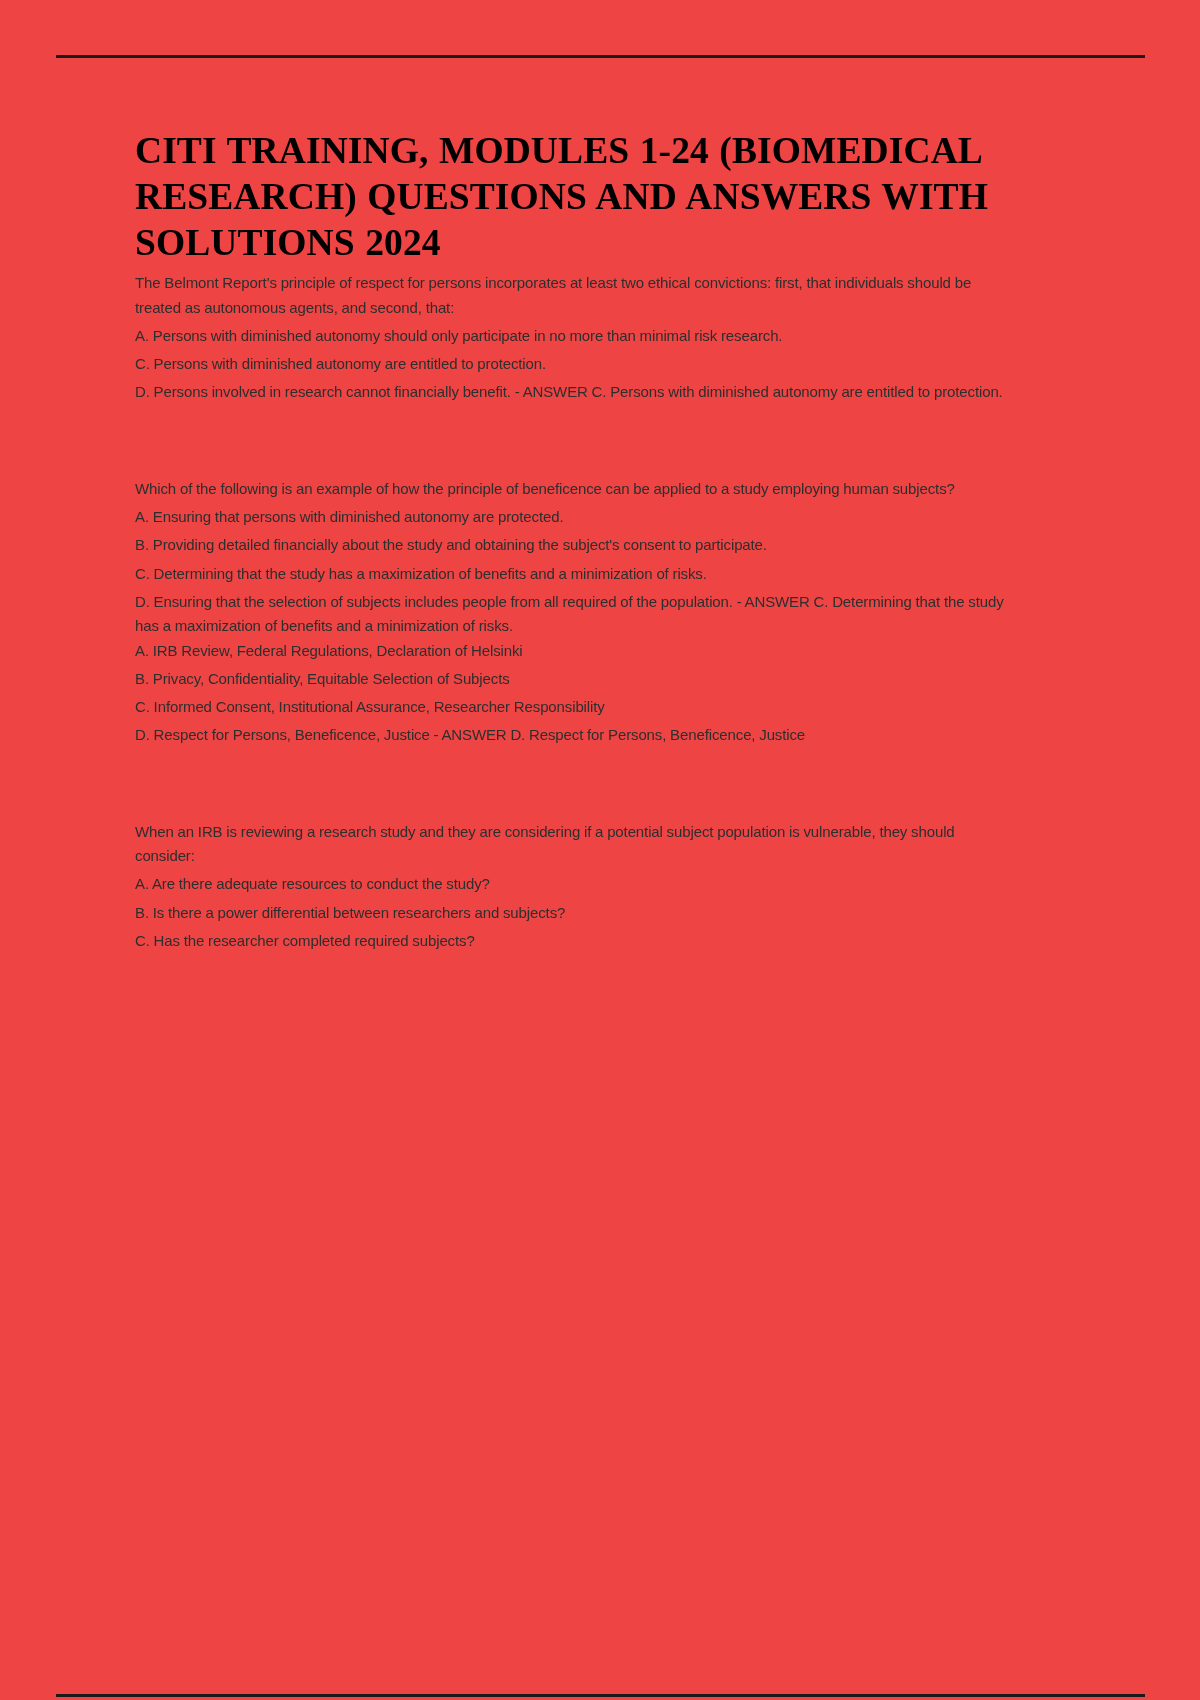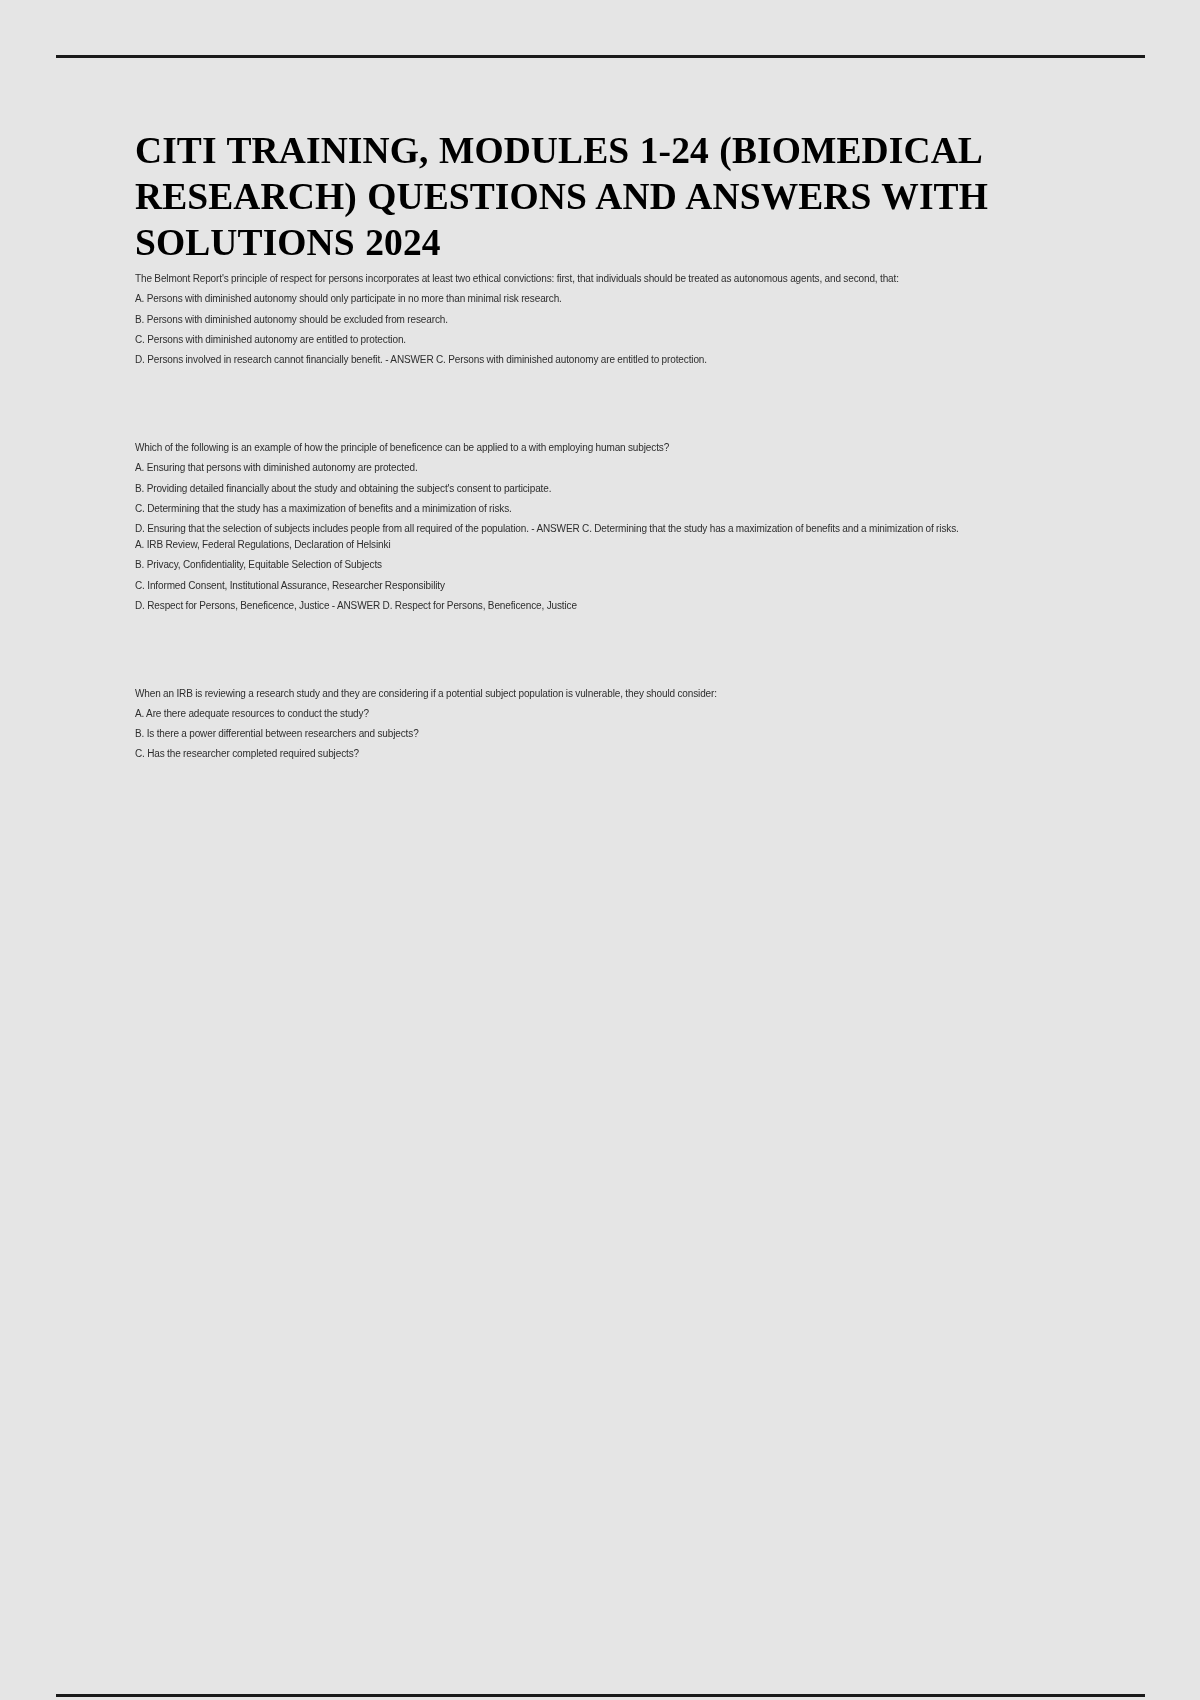--- a/index.html
+++ b/index.html
@@ -5,21 +5,21 @@
   html, body {
     margin: 0;
     padding: 0;
     background: #ffffff;
   }
 
   #page {
     position: relative;
     width: 1200px;
     height: 1700px;
-    background: #e5e5e5;
+    background: #ef4444;
     overflow: hidden;
     font-family: "Liberation Sans", sans-serif;
     box-sizing: border-box;
   }
 
   
   .rule {
     position: absolute;
     left: 56px;
     width: 1089px;
@@ -45,21 +45,21 @@
     line-height: 1.22;
     color: #000000;
     letter-spacing: 0.1px;
     margin: 0 0 6px 0;
     word-spacing: 1px;
   }
 
   
   .para {
     font-family: "Liberation Sans", sans-serif;
-    font-size: 10px;
+    font-size: 15px;
     line-height: 1.62;
     color: #2e2e2e;
     margin: 0;
     padding: 0;
     letter-spacing: -0.12px;
     word-spacing: -0.2px;
     -webkit-font-smoothing: antialiased;
   }
 
   .para + .para { margin-top: 4px; }
@@ -78,27 +78,26 @@
 
   <div class="rule top"></div>
 
   <div class="content">
 
     <h1 class="doc-title">CITI TRAINING, MODULES 1-24 (BIOMEDICAL RESEARCH) QUESTIONS AND ANSWERS WITH SOLUTIONS 2024</h1>
 
     <div class="qblock">
       <p class="para stem-first">The Belmont Report's principle of respect for persons incorporates at least two ethical convictions: first, that individuals should be treated as autonomous agents, and second, that:</p>
       <p class="para">A. Persons with diminished autonomy should only participate in no more than minimal risk research.</p>
-      <p class="para">B. Persons with diminished autonomy should be excluded from research.</p>
       <p class="para">C. Persons with diminished autonomy are entitled to protection.</p>
       <p class="para">D. Persons involved in research cannot financially benefit. - ANSWER C. Persons with diminished autonomy are entitled to protection.</p>
     </div>
 
     <div class="qblock">
-      <p class="para stem">Which of the following is an example of how the principle of beneficence can be applied to a with employing human subjects?</p>
+      <p class="para stem">Which of the following is an example of how the principle of beneficence can be applied to a study employing human subjects?</p>
       <p class="para">A. Ensuring that persons with diminished autonomy are protected.</p>
       <p class="para">B. Providing detailed financially about the study and obtaining the subject's consent to participate.</p>
       <p class="para">C. Determining that the study has a maximization of benefits and a minimization of risks.</p>
       <p class="para">D. Ensuring that the selection of subjects includes people from all required of the population. - ANSWER C. Determining that the study has a maximization of benefits and a minimization of risks.</p>
     </div>
 
     <div class="qblock">
       <p class="para">A. IRB Review, Federal Regulations, Declaration of Helsinki</p>
       <p class="para">B. Privacy, Confidentiality, Equitable Selection of Subjects</p>
       <p class="para">C. Informed Consent, Institutional Assurance, Researcher Responsibility</p>

